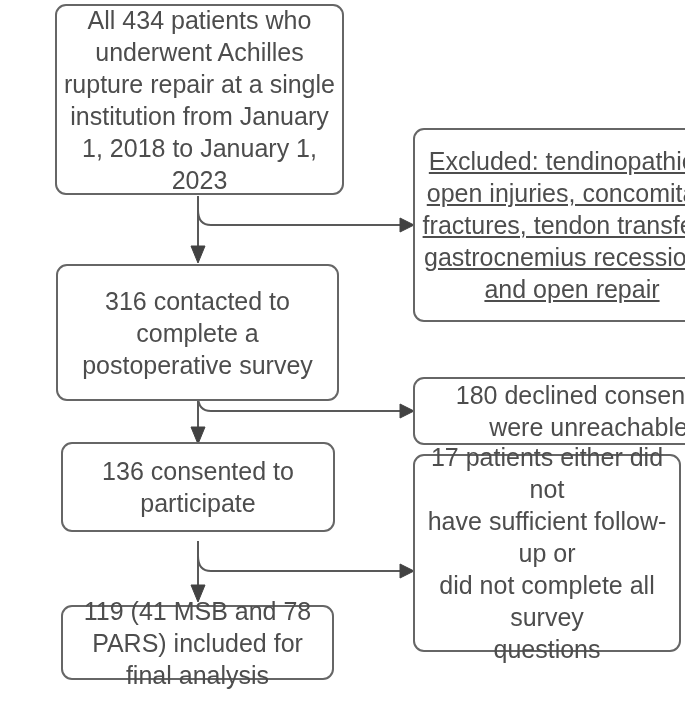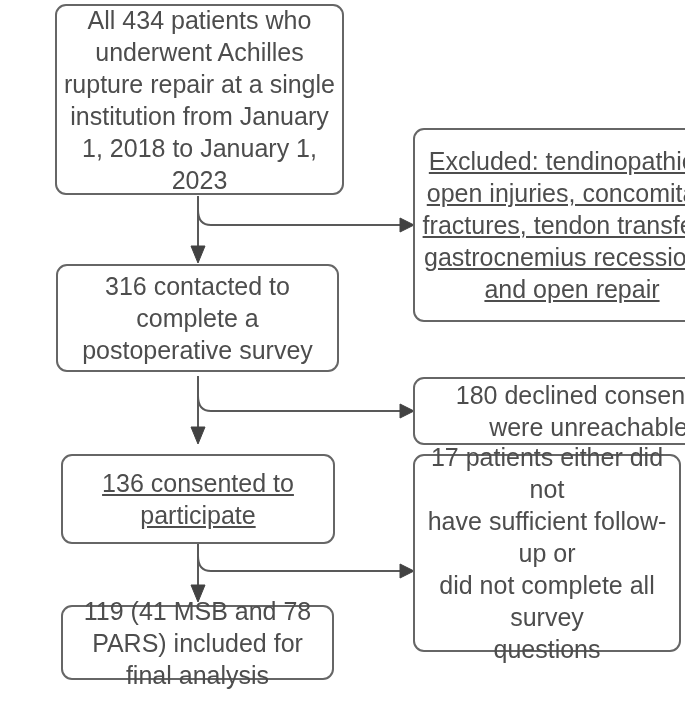--- a/index.html
+++ b/index.html
@@ -47,23 +47,23 @@
     line-height: 32px;
     text-align: center;
     white-space: pre-line;
     display: flex;
     align-items: center;
     justify-content: center;
     padding: 2px 3px;
   }
   .n-enrolled     { left: 7px;   top: 4px;   width: 289px; height: 191px; }
   .n-excluded     { left: 365px; top: 128px; width: 318px; height: 194px; text-decoration: underline; }
-  .n-contacted    { left: 8px;   top: 264px; width: 283px; height: 108px; }
+  .n-contacted    { left: 8px;   top: 264px; width: 283px; height: 137px; }
   .n-declined     { left: 365px; top: 377px; width: 351px; height: 68px;  }
-  .n-consented    { left: 13px;  top: 454px; width: 274px; height: 90px; text-decoration: underline;  }
+  .n-consented    { left: 13px;  top: 442px; width: 274px; height: 90px;  }
   .n-insufficient { left: 365px; top: 454px; width: 268px; height: 198px; }
   .n-final        { left: 13px;  top: 605px; width: 273px; height: 75px;  }
 </style>
 </head>
 <body>
 
 <div class="canvas">
 
   <svg class="connectors" viewBox="0 0 685 710" aria-hidden="true">
 

